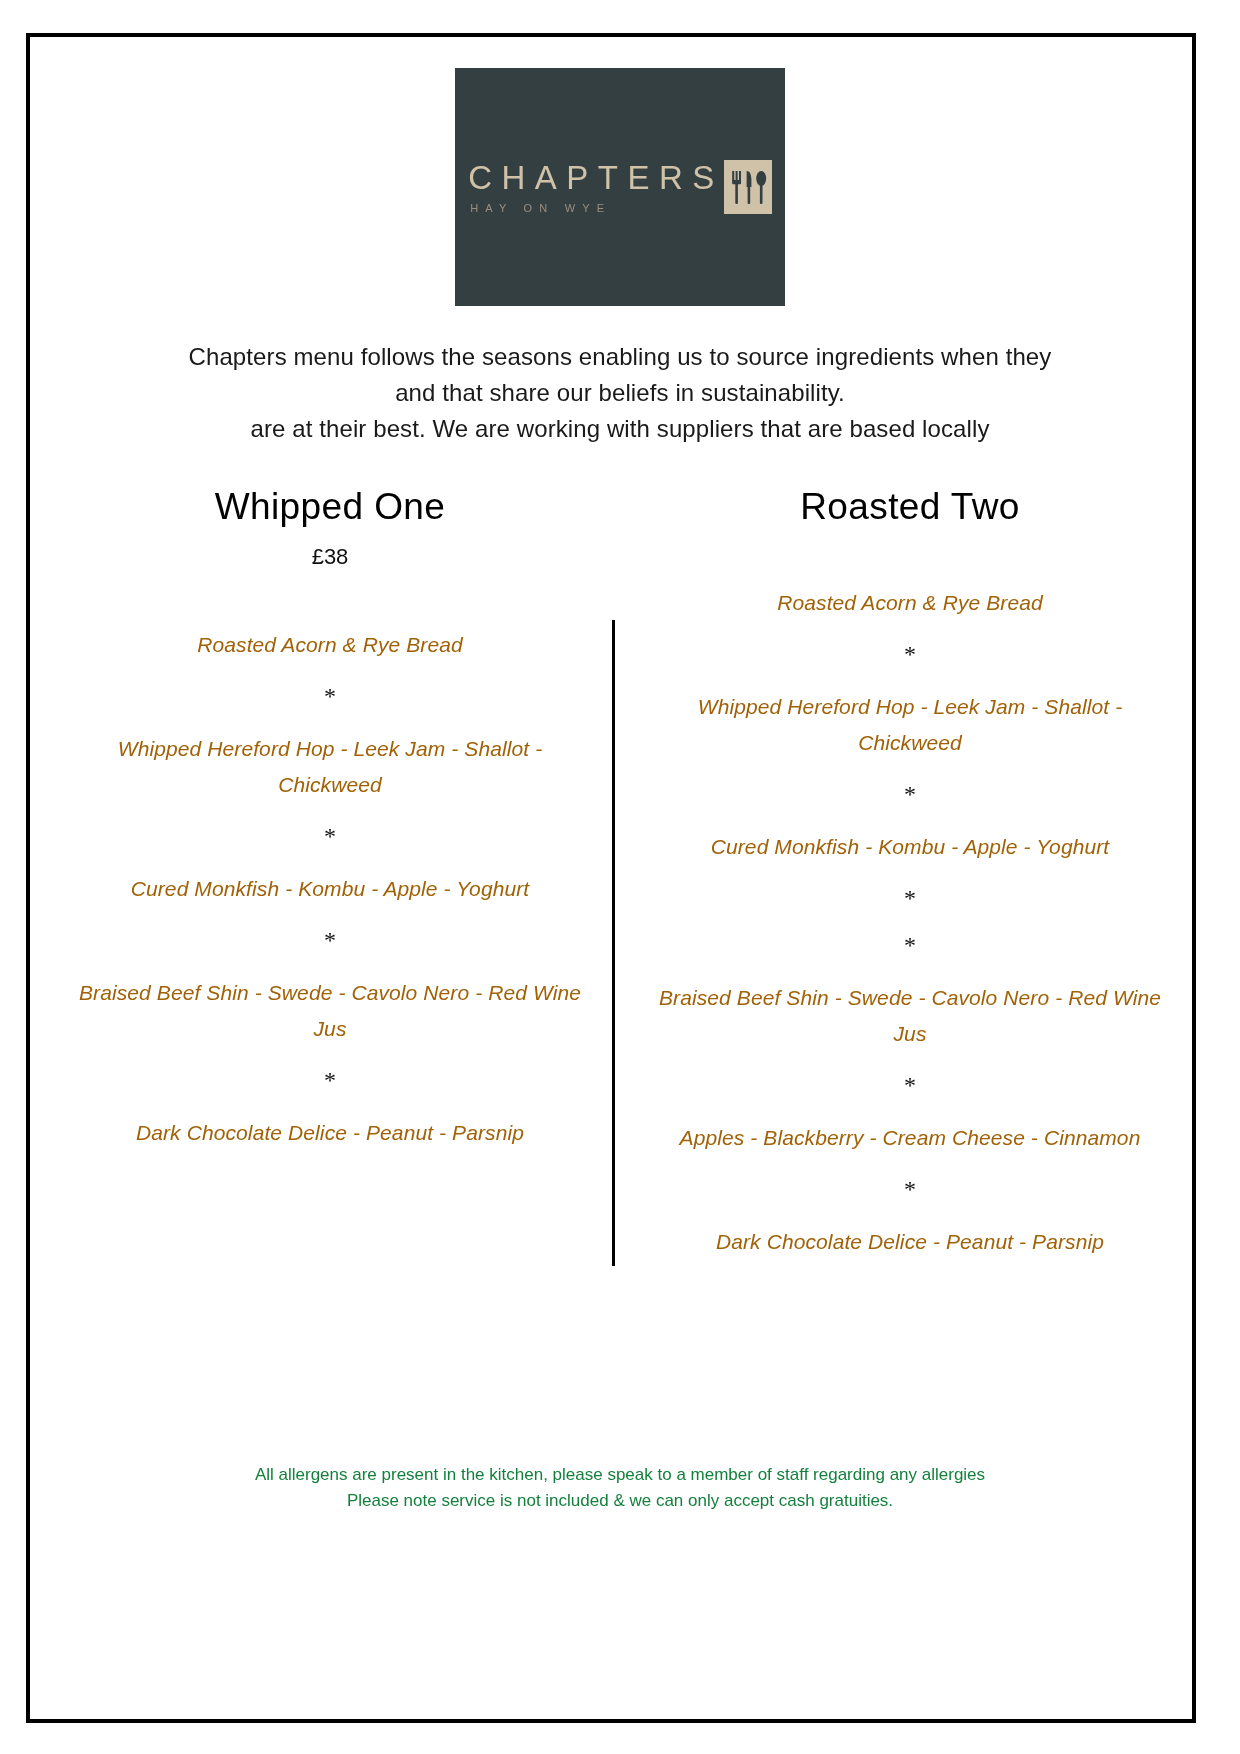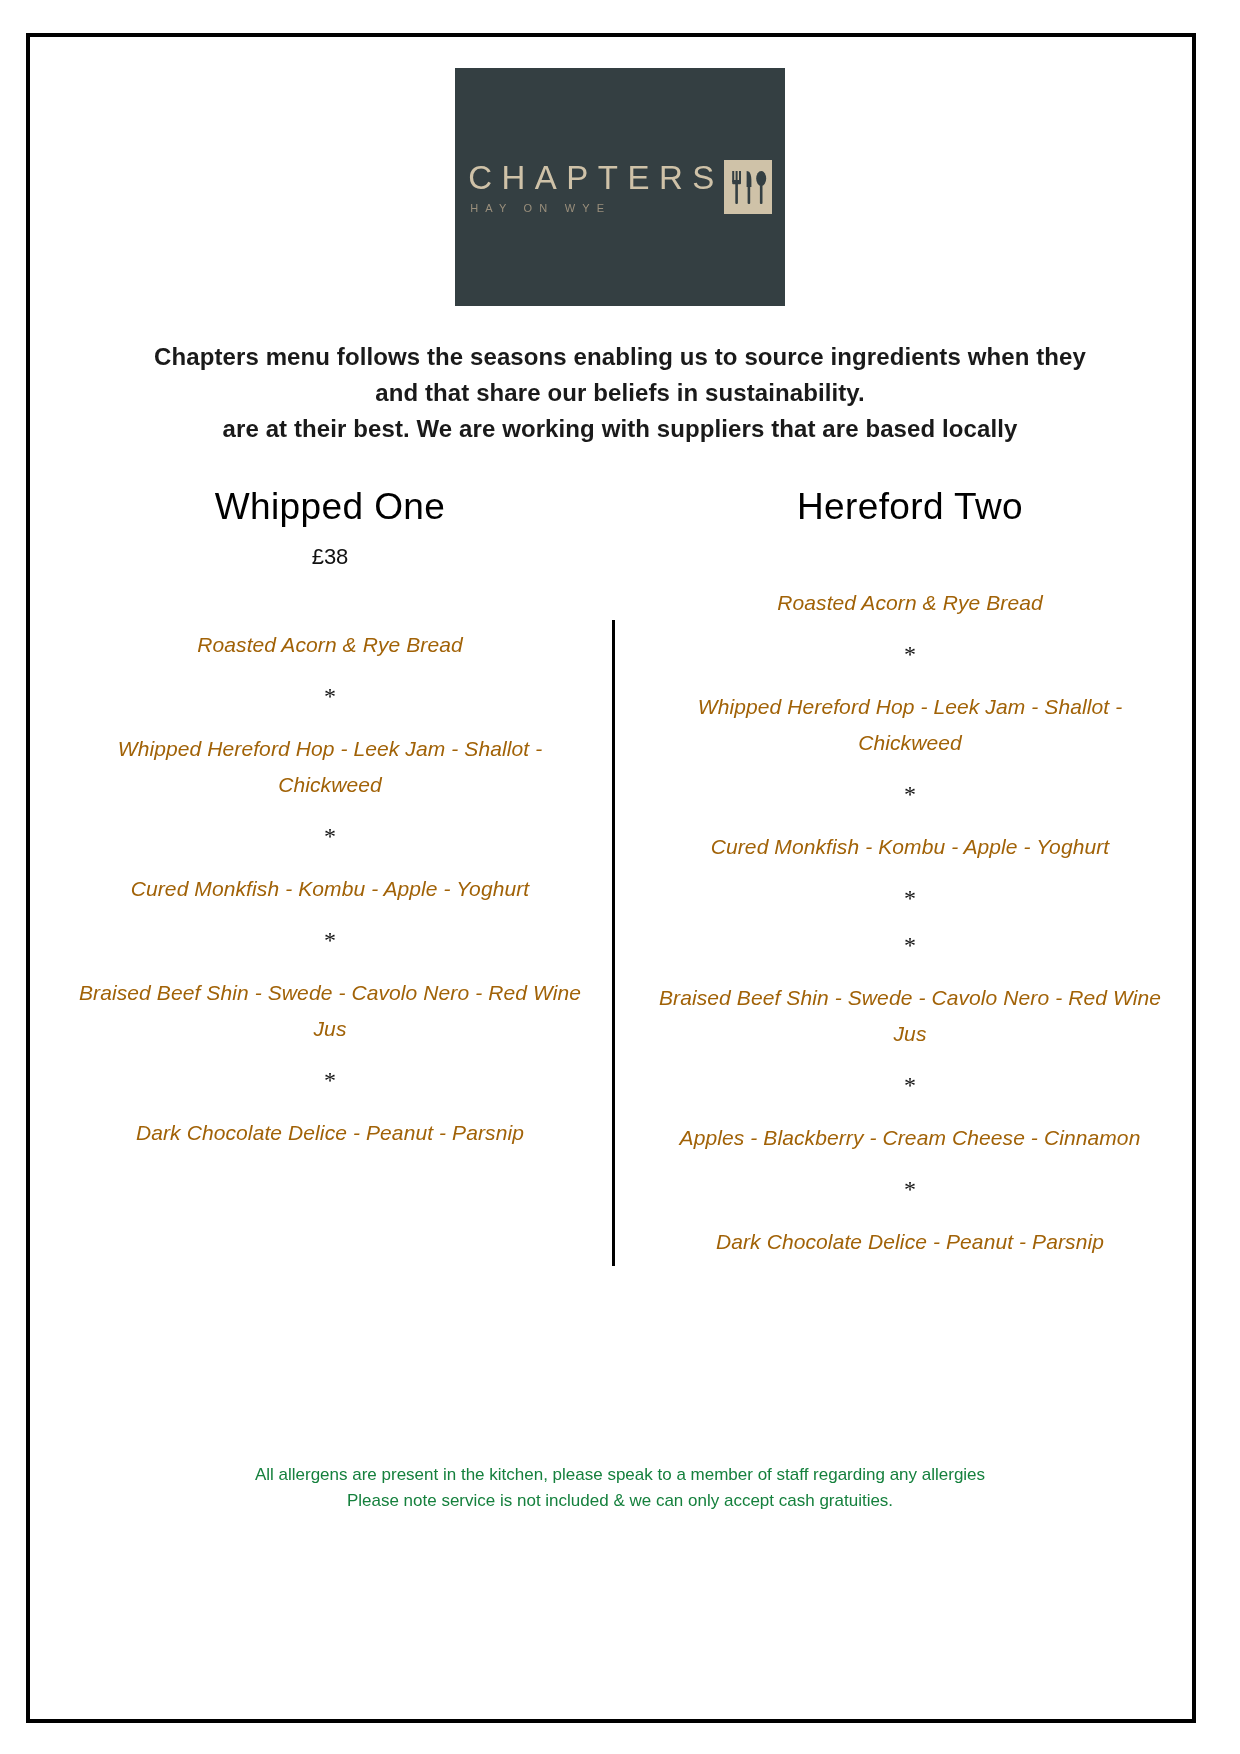--- a/index.html
+++ b/index.html
@@ -95,21 +95,21 @@
     right: 120px;
     top: 339px;
     text-align: center;
     font-family: "Liberation Sans Narrow", "Liberation Sans", sans-serif;
     font-size: 24px;
     font-weight: 400;
     line-height: 36px;
     letter-spacing: 0.1px;
     color: #1a1a1a;
   }
-  .intro div { white-space: nowrap; font-weight: bold; }
+  .intro div { white-space: nowrap; }
 
   
   .columns {
     position: absolute;
     left: 40px;
     right: 40px;
     top: 488px;
     display: flex;
   }
   .col {
@@ -232,21 +232,21 @@
         <div class="sep">*</div>
         <div class="course">Cured Monkfish - Kombu - Apple - Yoghurt</div>
         <div class="sep">*</div>
         <div class="course">Braised Beef Shin - Swede - Cavolo Nero - Red Wine Jus</div>
         <div class="sep">*</div>
         <div class="course">Dark Chocolate Delice - Peanut - Parsnip</div>
       </div>
     </div>
 
     <div class="col">
-      <div class="col-title">Hereford Two</div>
+      <div class="col-title">Roasted Two</div>
       <div class="courses">
         <div class="course">Roasted Acorn &amp; Rye Bread</div>
         <div class="sep">*</div>
         <div class="course">Whipped Hereford Hop - Leek Jam - Shallot - Chickweed</div>
         <div class="sep">*</div>
         <div class="course">Cured Monkfish - Kombu - Apple - Yoghurt</div>
         <div class="sep">*</div>
         <div class="sep">*</div>
         <div class="course">Braised Beef Shin - Swede - Cavolo Nero - Red Wine Jus</div>
         <div class="sep">*</div>

